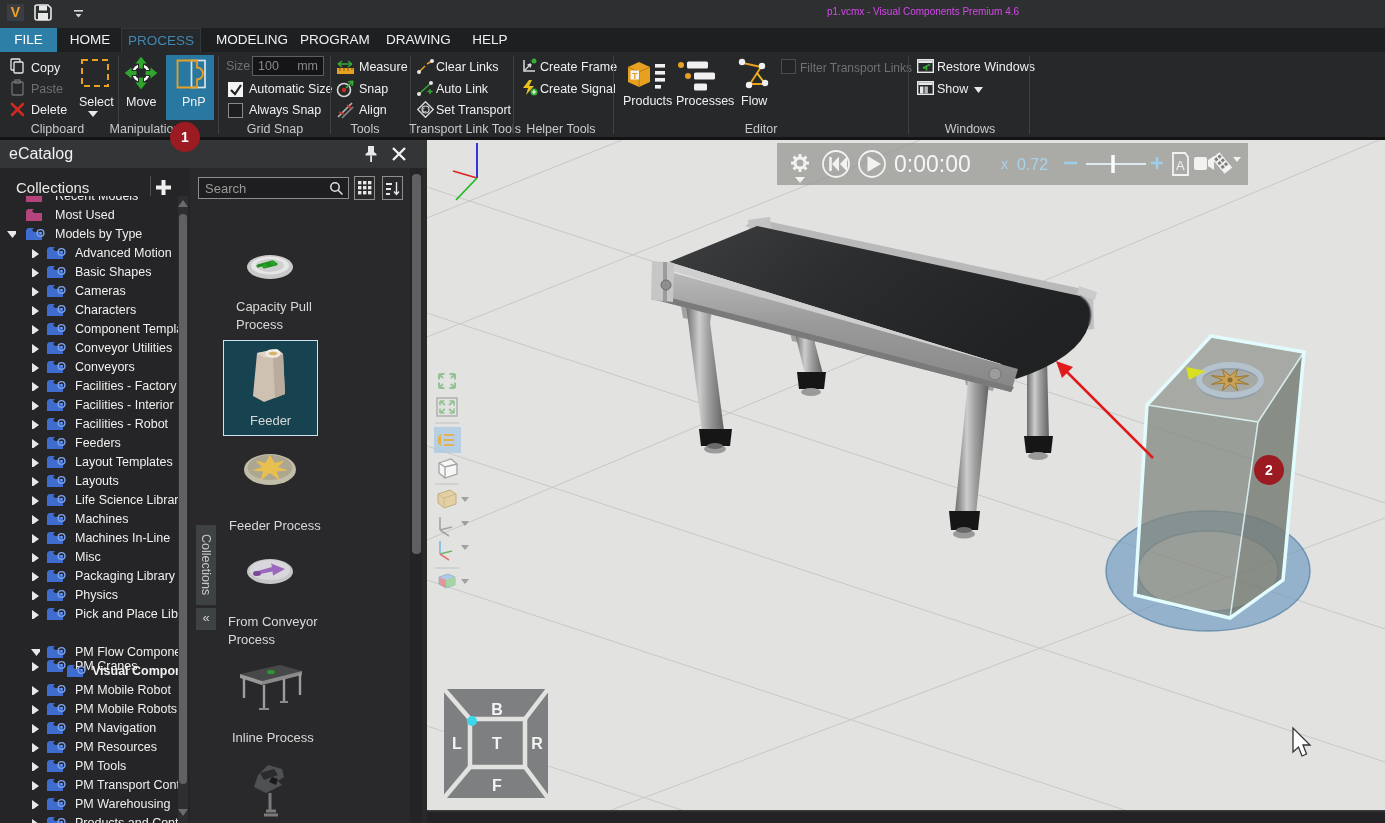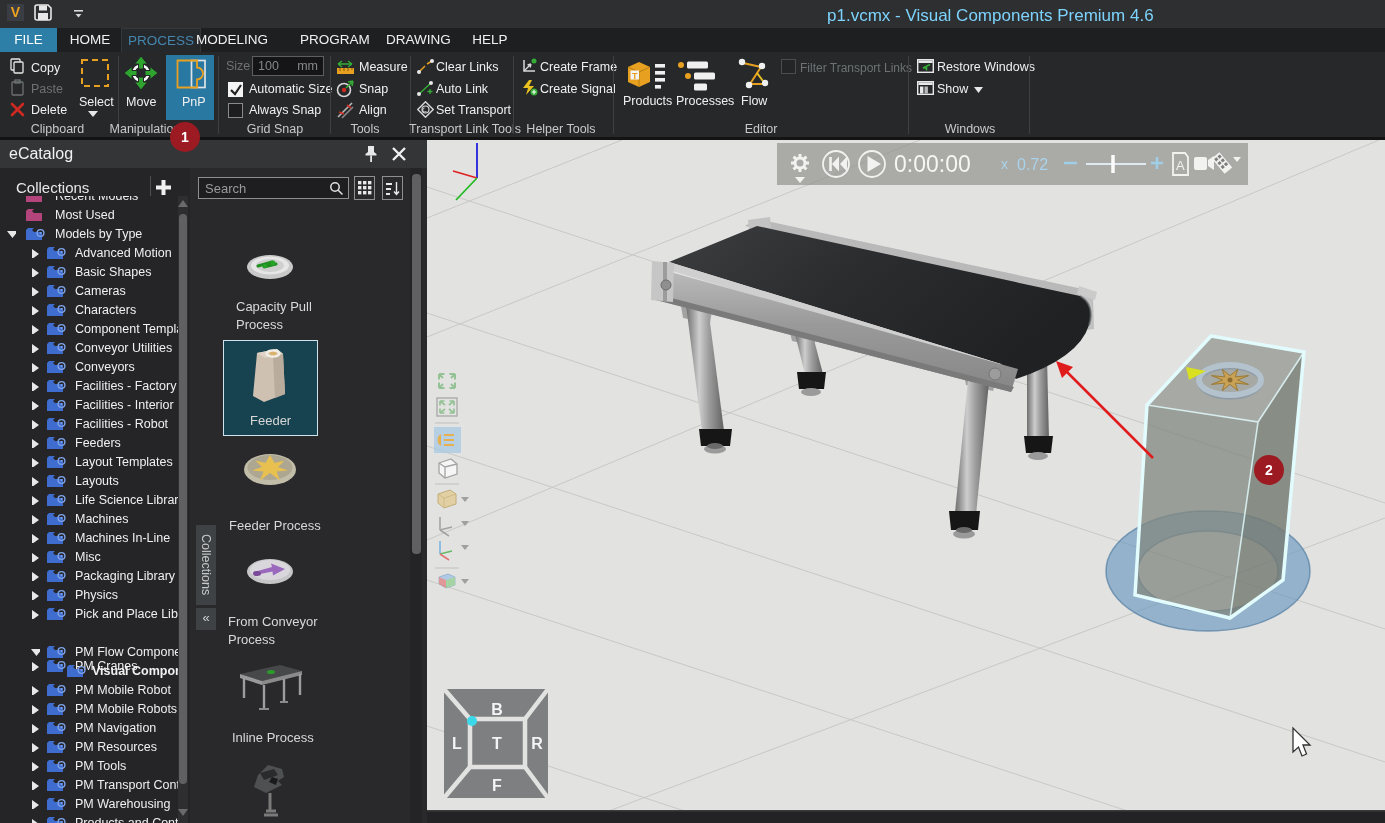--- a/index.html
+++ b/index.html
@@ -3,21 +3,21 @@
 <meta charset="utf-8">
 <style>
 * { margin:0; padding:0; box-sizing:border-box; }
 html,body { width:1385px; height:823px; background:#28282a; overflow:hidden;
   font-family:"Liberation Sans", sans-serif; }
 #app { position:relative; width:1385px; height:823px; }
 .abs { position:absolute; }
 
 
 #titlebar { position:absolute; left:0; top:0; width:1385px; height:28px; background:#2d2f31; }
-#title-text { position:absolute; left:827px; top:6px; font-size:17px; color:#7dd3fc; }
+#title-text { position:absolute; left:827px; top:6px; font-size:10px; color:#d946ef; }
 #vlogo { position:absolute; left:7px; top:4px; width:17px; height:17px; background:#3a3d44; color:#eea320;
   font-weight:bold; font-size:14px; text-align:center; line-height:17px; }
 
 #tabrow { position:absolute; left:0; top:28px; width:1385px; height:24px; background:#1d1f21; }
 .tab { position:absolute; top:0; height:24px; color:#f0f0f0; font-size:13.5px; line-height:24px; text-align:center; }
 #tab-file { left:0; width:57px; background:#2e7fa8; color:#fff; }
 #tab-process { left:121px; width:80px; background:#26292c; color:#4486ad; border:1px solid #34383a; border-bottom:none; }
 
 #ribbon { position:absolute; left:0; top:52px; width:1385px; height:85px; background:#26282a; }
 #ribbon-bottom { position:absolute; left:0; top:137px; width:1385px; height:3px; background:#131313; }
@@ -64,21 +64,21 @@
     <svg class="abs" style="left:74px;top:10px;" width="9" height="8">
       <rect x="0" y="0" width="9" height="1.6" fill="#d8d8d8"></rect>
       <path d="M1.5 4 L7.5 4 L4.5 7.5 Z" fill="#d8d8d8"></path>
     </svg>
     <div id="title-text">p1.vcmx - Visual Components Premium 4.6</div>
   </div>
   <div id="tabrow">
     <div class="tab" id="tab-file">FILE</div>
     <div class="tab" style="left:65px;width:50px;">HOME</div>
     <div class="tab" id="tab-process">PROCESS</div>
-    <div class="tab" style="left:196px;width:70px;">MODELING</div>
+    <div class="tab" style="left:216px;width:70px;">MODELING</div>
     <div class="tab" style="left:300px;width:66px;">PROGRAM</div>
     <div class="tab" style="left:386px;width:62px;">DRAWING</div>
     <div class="tab" style="left:470px;width:40px;">HELP</div>
   </div>
   <div id="ribbon">
 
     <svg class="abs" style="left:8px;top:6px;" width="20" height="70">
       <g fill="none" stroke="#e8e8e8" stroke-width="1.3">
         <rect x="3" y="1" width="9" height="11" rx="1"></rect>
         <rect x="6" y="4" width="9" height="11" rx="1" fill="#26282a"></rect>

